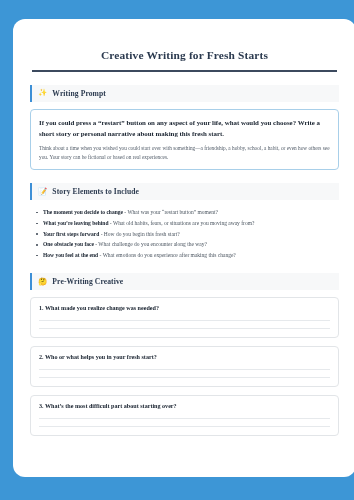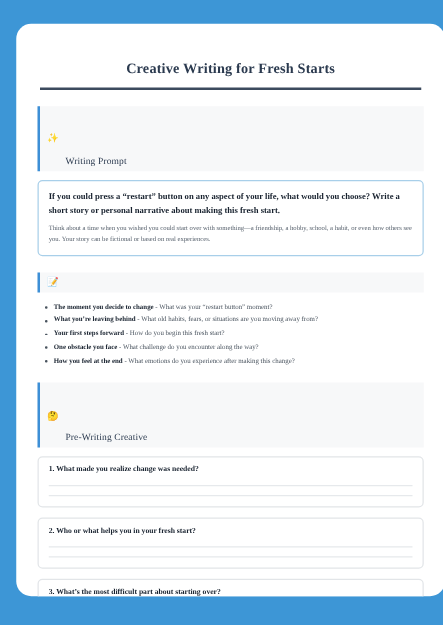--- a/index.html
+++ b/index.html
@@ -56,25 +56,24 @@
     border-left: 2.6px solid #3d8fd6;
     padding: 4px 6px 4px 6px;
     margin-bottom: 7px;
   }
   .section-emoji {
     font-size: 7.5px;
     line-height: 1;
   }
   .section-title {
     font-family: "Liberation Serif", serif;
-    font-weight: normal;
+    font-weight: bold;
     font-size: 7.6px;
     color: #2b3a4f;
     letter-spacing: 0.1px;
-    margin-top: 35px;
   }
 
   
   .prompt-box {
     border: 1px solid #a8cfe9;
     border-radius: 4px;
     padding: 7px 8px 7px 8px;
     margin-bottom: 13px;
   }
   .prompt-main {
@@ -155,20 +154,21 @@
     <span class="section-title">Writing Prompt</span>
   </div>
 
   <div class="prompt-box">
     <div class="prompt-main">If you could press a “restart” button on any aspect of your life, what would you choose? Write a short story or personal narrative about making this fresh start.</div>
     <div class="prompt-sub">Think about a time when you wished you could start over with something—a friendship, a hobby, school, a habit, or even how others see you. Your story can be fictional or based on real experiences.</div>
   </div>
 
   <div class="section-header">
     <span class="section-emoji">📝</span>
+    <span class="section-title">Story Elements to Include</span>
   </div>
 
   <ul class="elements-list" id="elements-list">
       <li><span class="el-strong">The moment you decide to change</span><span> - What was your “restart button” moment?</span></li>
       <li><span class="el-strong">What you’re leaving behind</span><span> - What old habits, fears, or situations are you moving away from?</span></li>
       <li><span class="el-strong">Your first steps forward</span><span> - How do you begin this fresh start?</span></li>
       <li><span class="el-strong">One obstacle you face</span><span> - What challenge do you encounter along the way?</span></li>
       <li><span class="el-strong">How you feel at the end</span><span> - What emotions do you experience after making this change?</span></li>
     </ul>
 

